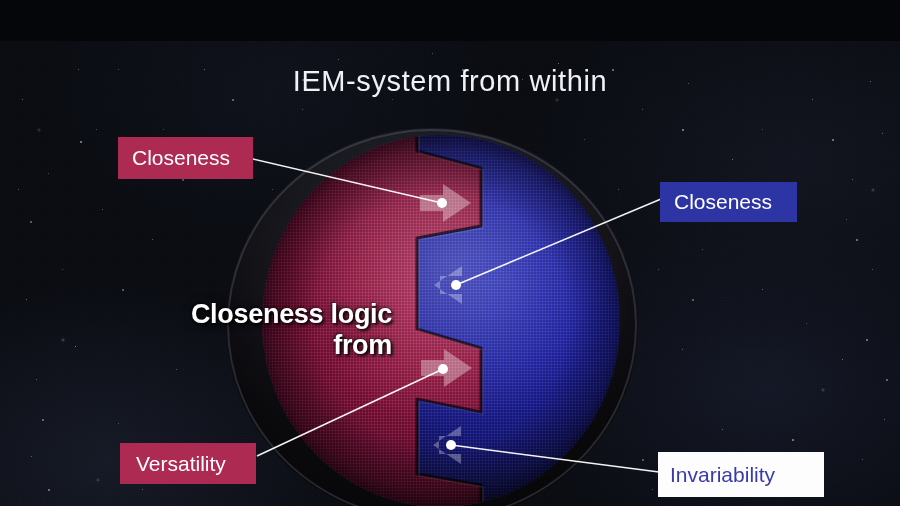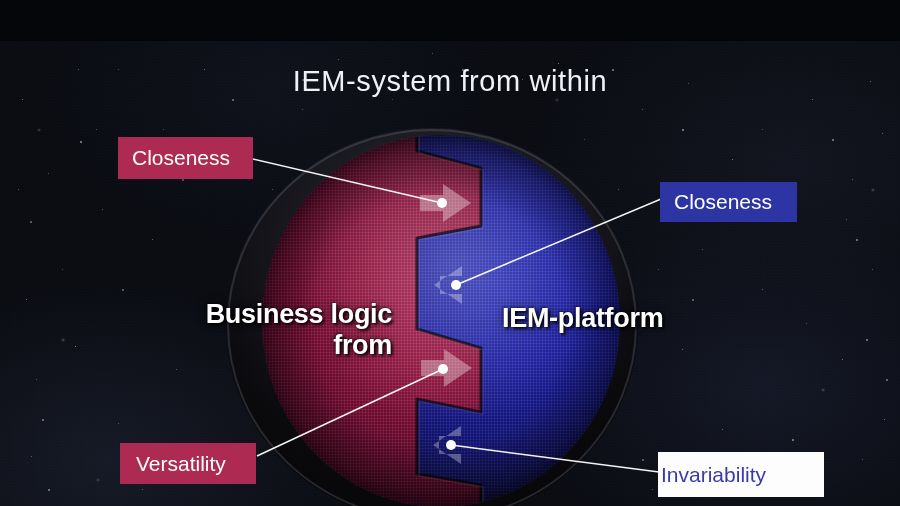--- a/index.html
+++ b/index.html
@@ -67,21 +67,21 @@
   .half-label{position:absolute;color:#fff;font-weight:bold;font-size:27px;letter-spacing:-.3px;
     text-shadow:2px 2px 3px rgba(0,0,0,.9), -1px -1px 2px rgba(0,0,0,.45), 0 0 8px rgba(0,0,0,.5);}
   .half-label.left{left:178px;top:258px;width:214px;text-align:right;line-height:31px;}
   .half-label.left span{display:block;}
   .half-label.right{left:502px;top:262px;}
 
   .callout{position:absolute;display:flex;align-items:center;color:#fff;font-size:21px;
     padding-left:14px;box-sizing:border-box;}
   .callout.crimson{background:#ad2a52;}
   .callout.blue{background:#2d35a4;}
-  .callout.white{background:#fdfdfd;color:#3a3aae;padding-left:3px;}
+  .callout.white{background:#fdfdfd;color:#3a3aae;padding-left:12px;}
   #callout-openness{left:118px;top:96px;width:135px;height:42px;}
   #callout-closeness{left:660px;top:141px;width:137px;height:40px;}
   #callout-versatility{left:120px;top:402px;width:136px;height:41px;padding-left:16px;}
   #callout-invariability{left:658px;top:411px;width:166px;height:45px;}
 </style>
 </head>
 <body>
 
 <div class="stage">
 
@@ -157,24 +157,23 @@
     <line x1="257" y1="415" x2="443" y2="328" stroke="#ffffff" stroke-width="1.5" opacity="0.95"></line>
     <line x1="659" y1="431" x2="451" y2="404" stroke="#ffffff" stroke-width="1.5" opacity="0.95"></line>
 
     <circle cx="442" cy="162" r="5" fill="#ffffff"></circle>
     <circle cx="456" cy="244" r="5" fill="#ffffff"></circle>
     <circle cx="443" cy="328" r="5" fill="#ffffff"></circle>
     <circle cx="451" cy="404" r="5" fill="#ffffff"></circle>
   </svg>
 
   <div class="half-label left">
-    <span>Business logic</span>
+    <span>Closeness logic</span>
     <span>from</span>
   </div>
-  <div class="half-label right">IEM-platform</div>
 
   <div id="callout-openness" class="callout crimson">
     <span>Closeness</span>
   </div>
   <div id="callout-closeness" class="callout blue">
     <span>Closeness</span>
   </div>
   <div id="callout-versatility" class="callout crimson">
     <span>Versatility</span>
   </div>

